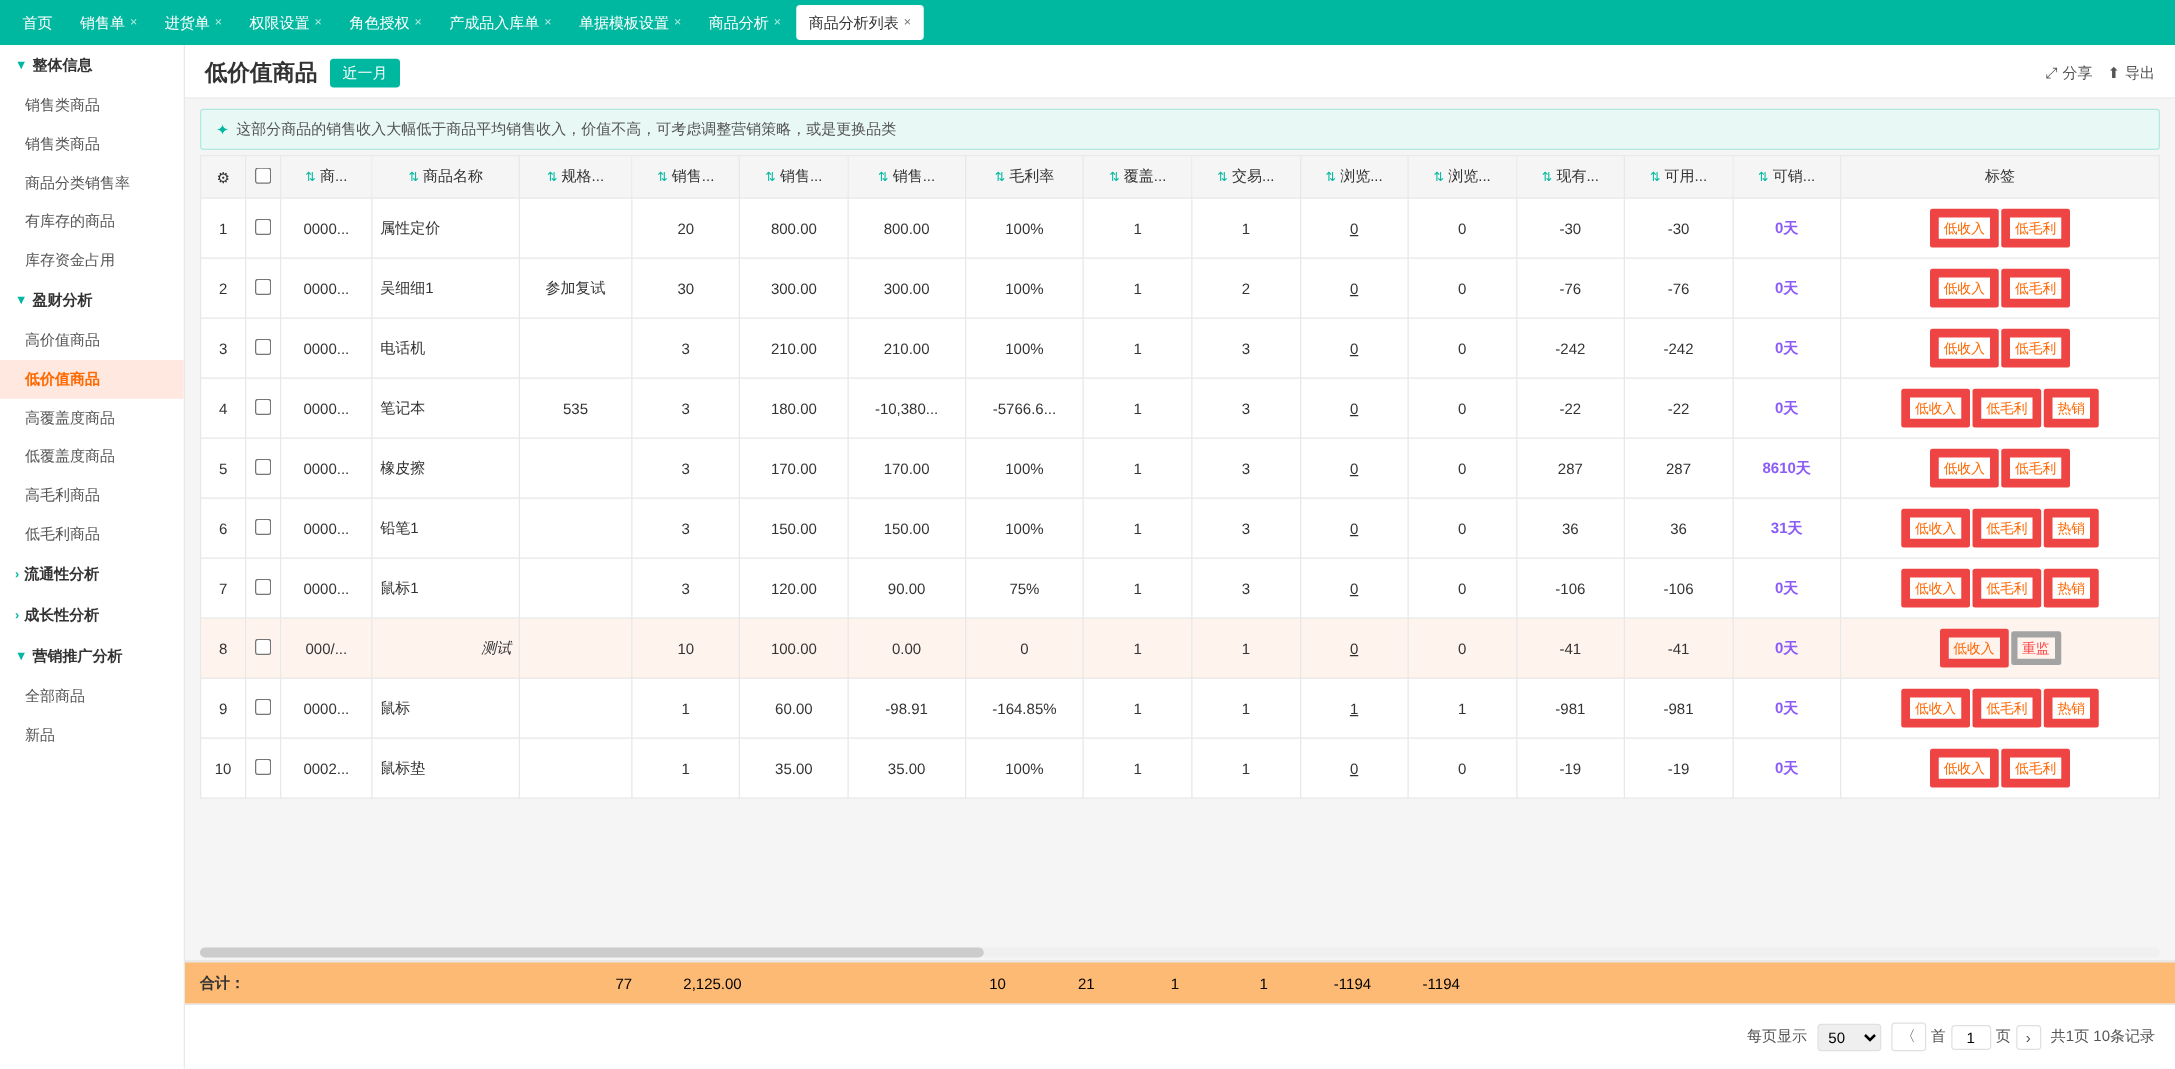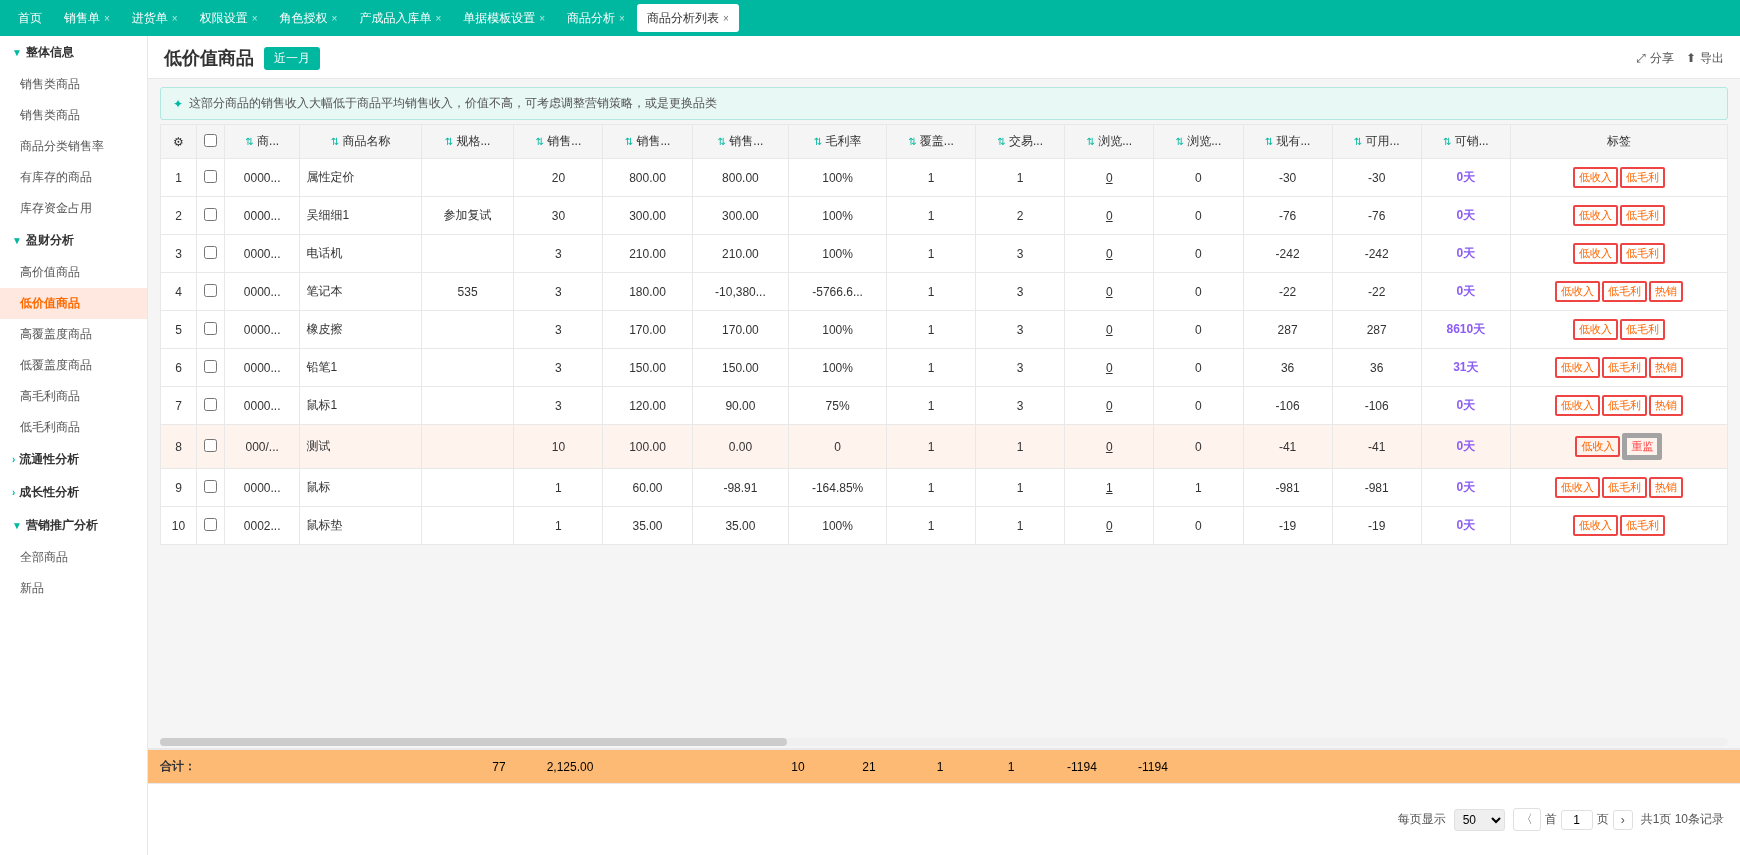--- a/index.html
+++ b/index.html
@@ -176,21 +176,21 @@
     }
     tr.highlighted td { background: #fff3ee; }
     
     .tag {
       display: inline-block;
       border-radius: 2px;
       padding: 1px 4px;
       font-size: 11px;
       margin: 1px;
     }
-    .tag-orange { color: #ff6600; border: 2px solid #ef4444; }
+    .tag-orange { color: #ff6600; border: 7px solid #ef4444; }
     .tag-red { color: #ff4444; border: 5px solid #a3a3a3; }
     
     .days-orange { color: #8b5cf6; font-weight: bold; }
     
     
     .footer-totals {
       background: #fdba74;
       border-top: 2px solid #e8e8e8;
       padding: 8px 12px;
       display: flex;
@@ -210,21 +210,21 @@
     }
     .total-cell {
       text-align: center;
       padding: 0 6px;
     }
     
     
     .pagination-bar {
       background: #fff;
       border-top: 1px solid #e8e8e8;
-      padding: 24px 16px;
+      padding: 14px 16px;
       display: flex;
       align-items: center;
       justify-content: flex-end;
       gap: 8px;
       color: #555;
     }
     .page-select {
       display: flex;
       align-items: center;
       gap: 4px;
@@ -560,21 +560,21 @@
     <td>0</td>
     <td>-106</td>
     <td>-106</td>
     <td class="days-orange">0天</td>
     <td><span class="tag tag-orange">低收入</span><span class="tag tag-orange">低毛利</span><span class="tag tag-orange">热销</span></td>
   </tr>
             <tr class="highlighted">
     <td>8</td>
     <td><input type="checkbox" style=""></td>
     <td>000/...</td>
-    <td style="text-align:left;">测试</td>
+    <td style="text-align:right;font-style:italic;">测试</td>
     <td></td>
     <td>10</td>
     <td>100.00</td>
     <td>0.00</td>
     <td>0</td>
     <td>1</td>
     <td>1</td>
     <td><span style="text-decoration:underline;cursor:pointer;color:#333;">0</span></td>
     <td>0</td>
     <td>-41</td>

